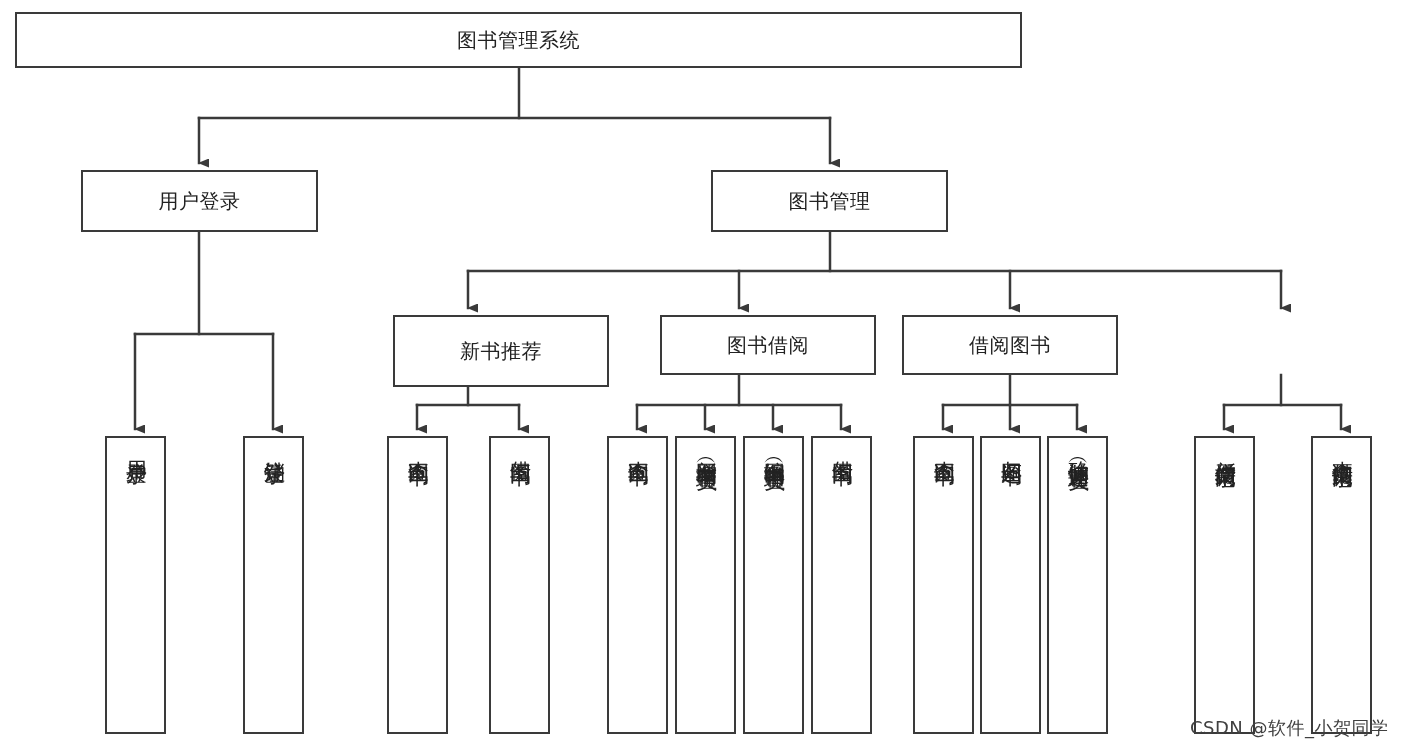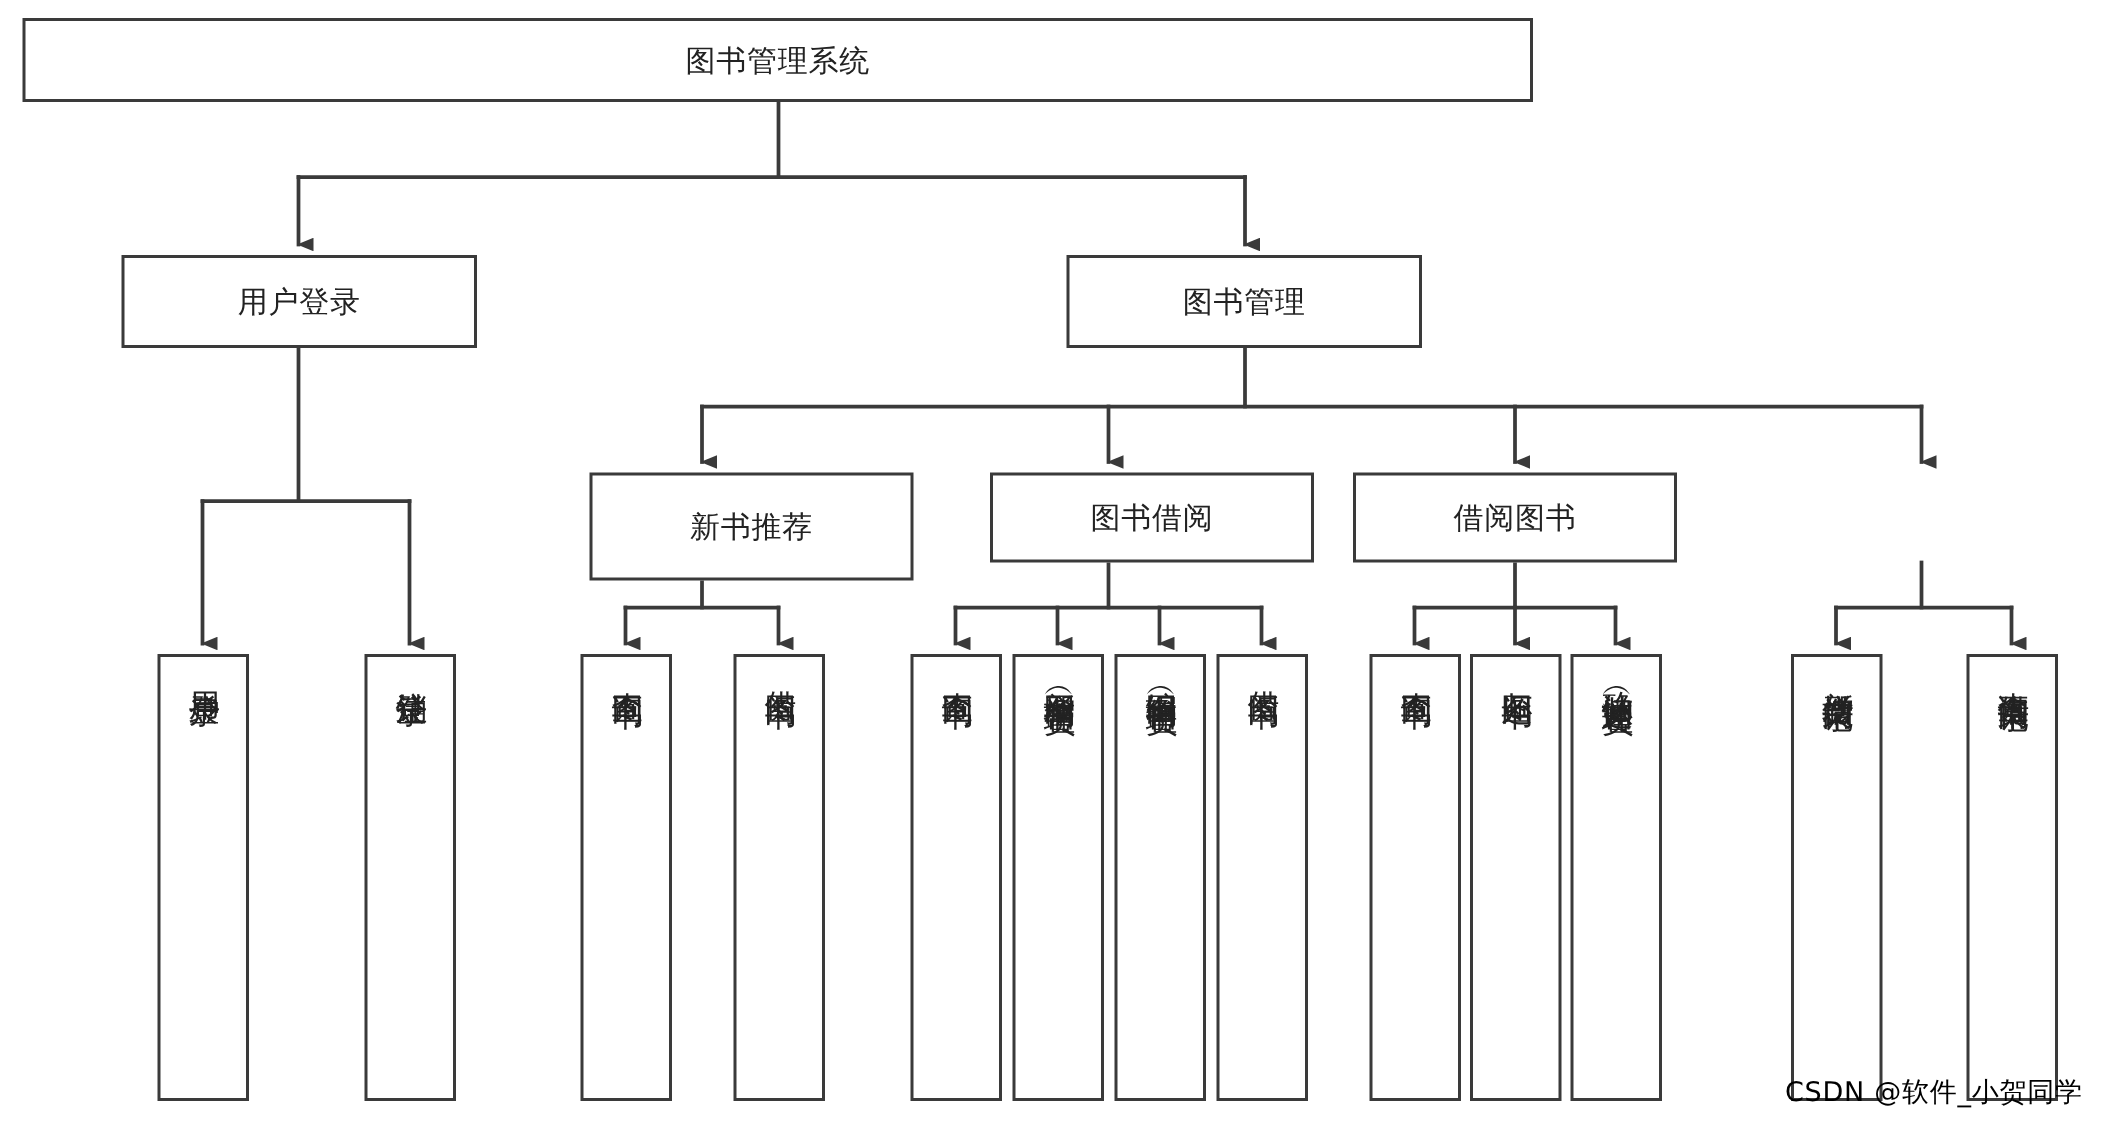--- a/index.html
+++ b/index.html
@@ -61,21 +61,21 @@
     font-size: 21px;
     line-height: 1.04;
     letter-spacing: 1.5px;
     white-space: nowrap;
     text-align: center;
   }
   .watermark {
     position: absolute;
     z-index: 5;
     font-size: 18px;
-    color: #000000;
+    color: #404040;
     white-space: nowrap;
     letter-spacing: 0.5px;
   }
 </style>
 </head>
 <body>
 
 <div id="diagram-root">
 
   <svg id="edges-layer" width="1405" height="747" viewBox="0 0 1405 747" xmlns="http://www.w3.org/2000/svg">

